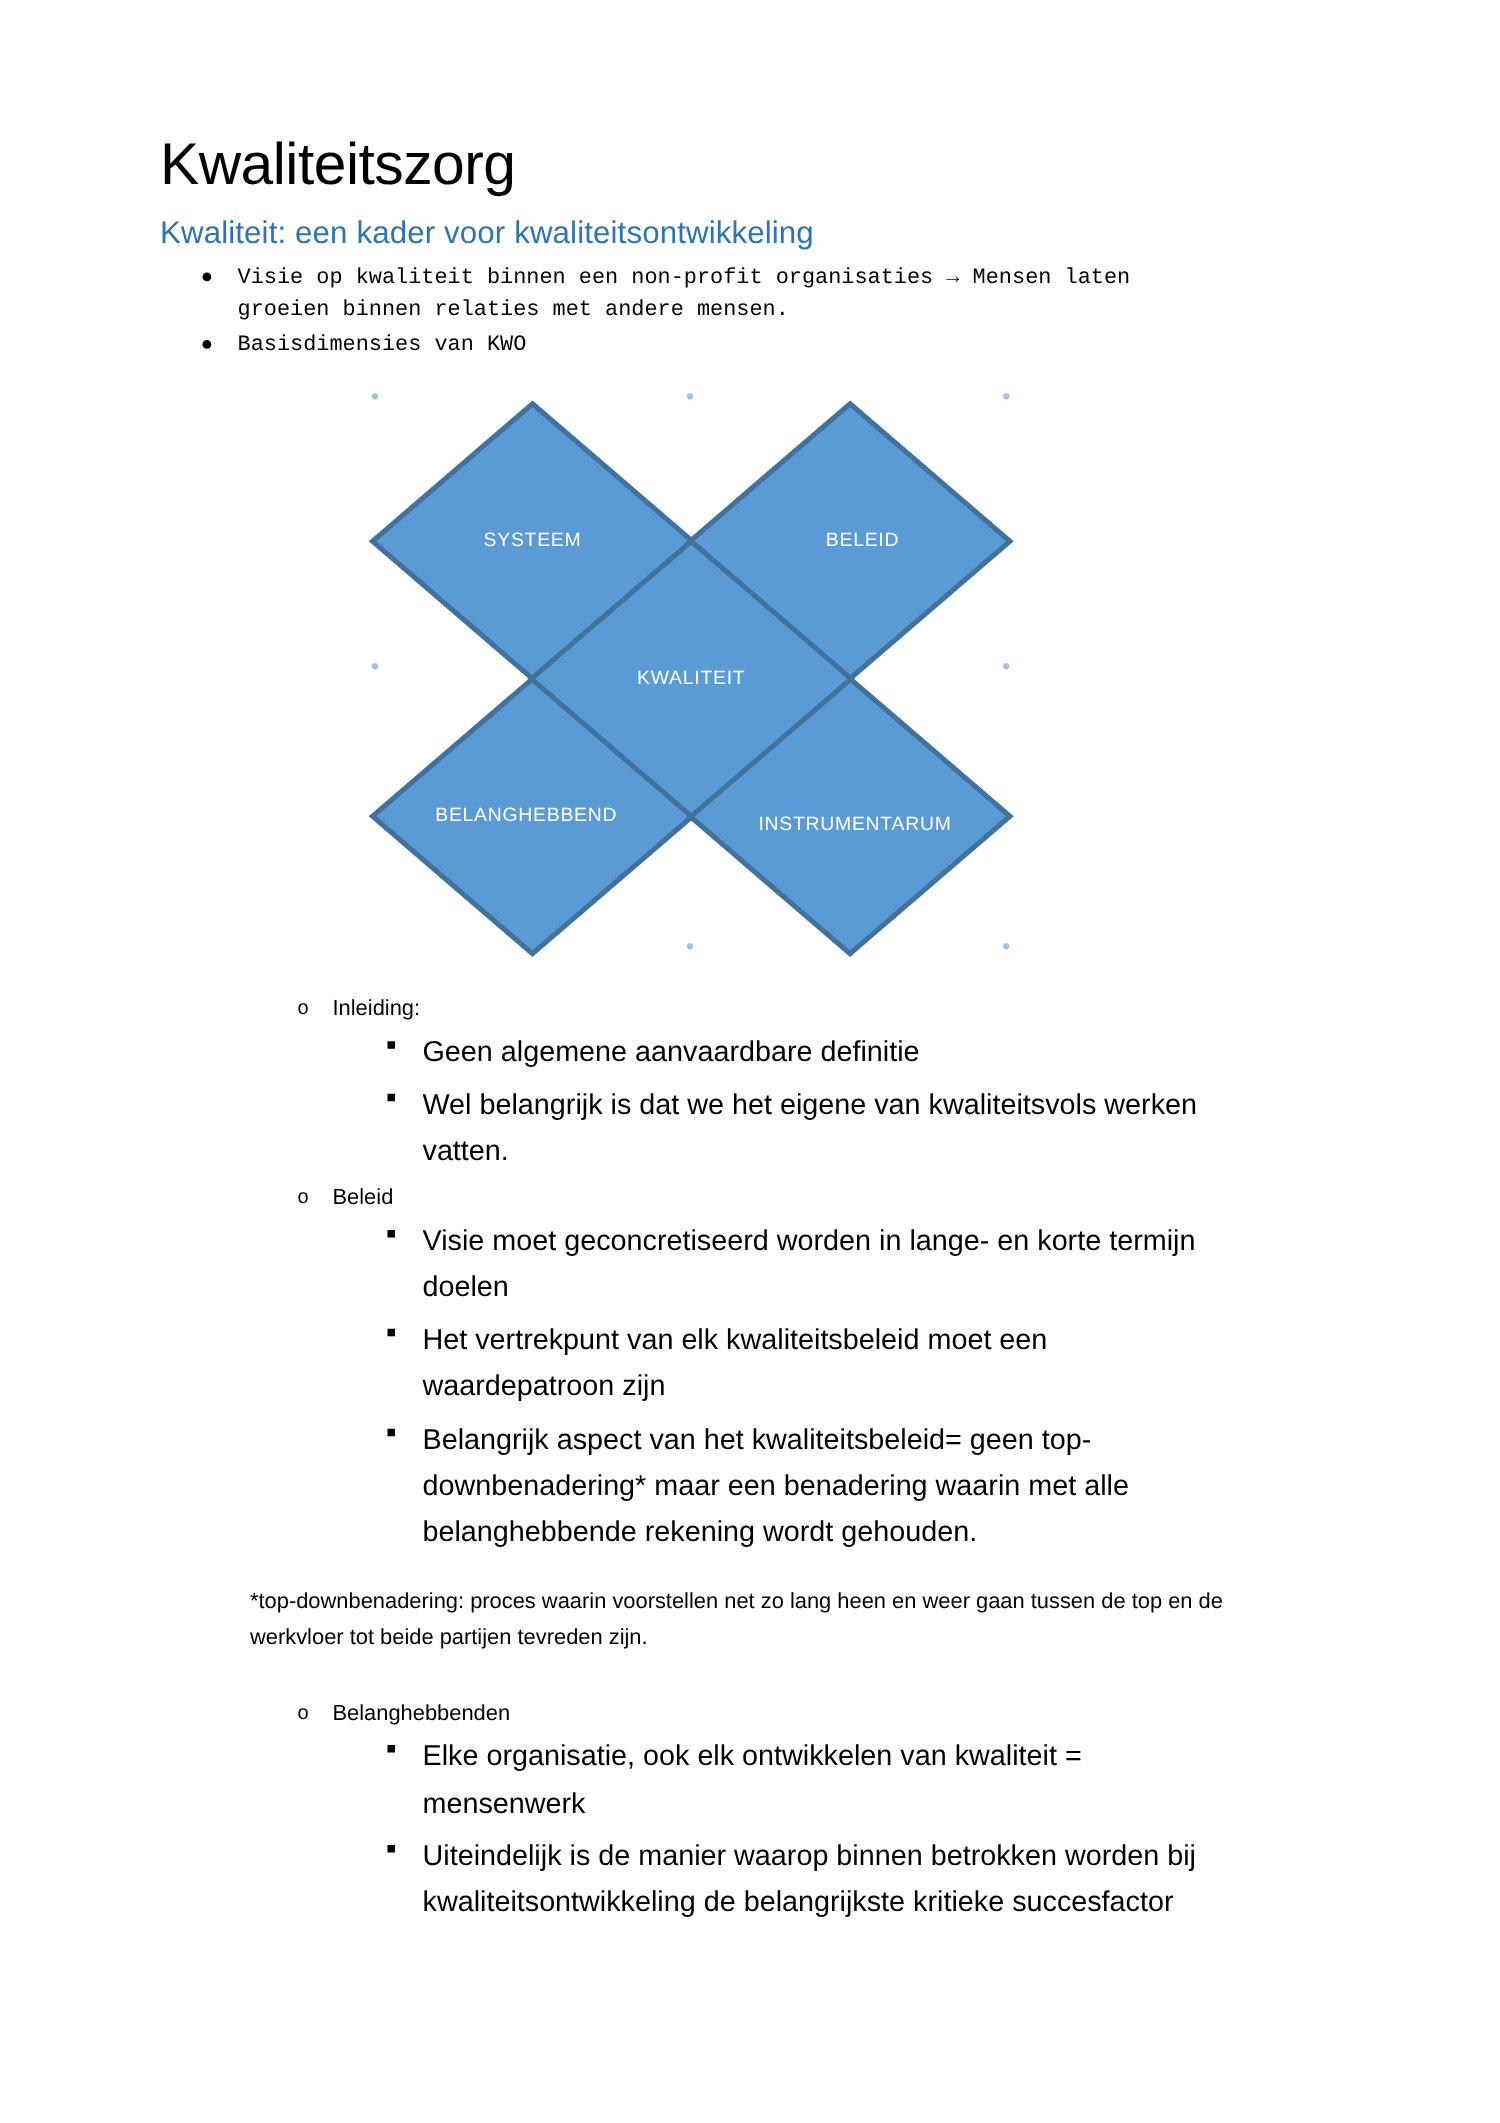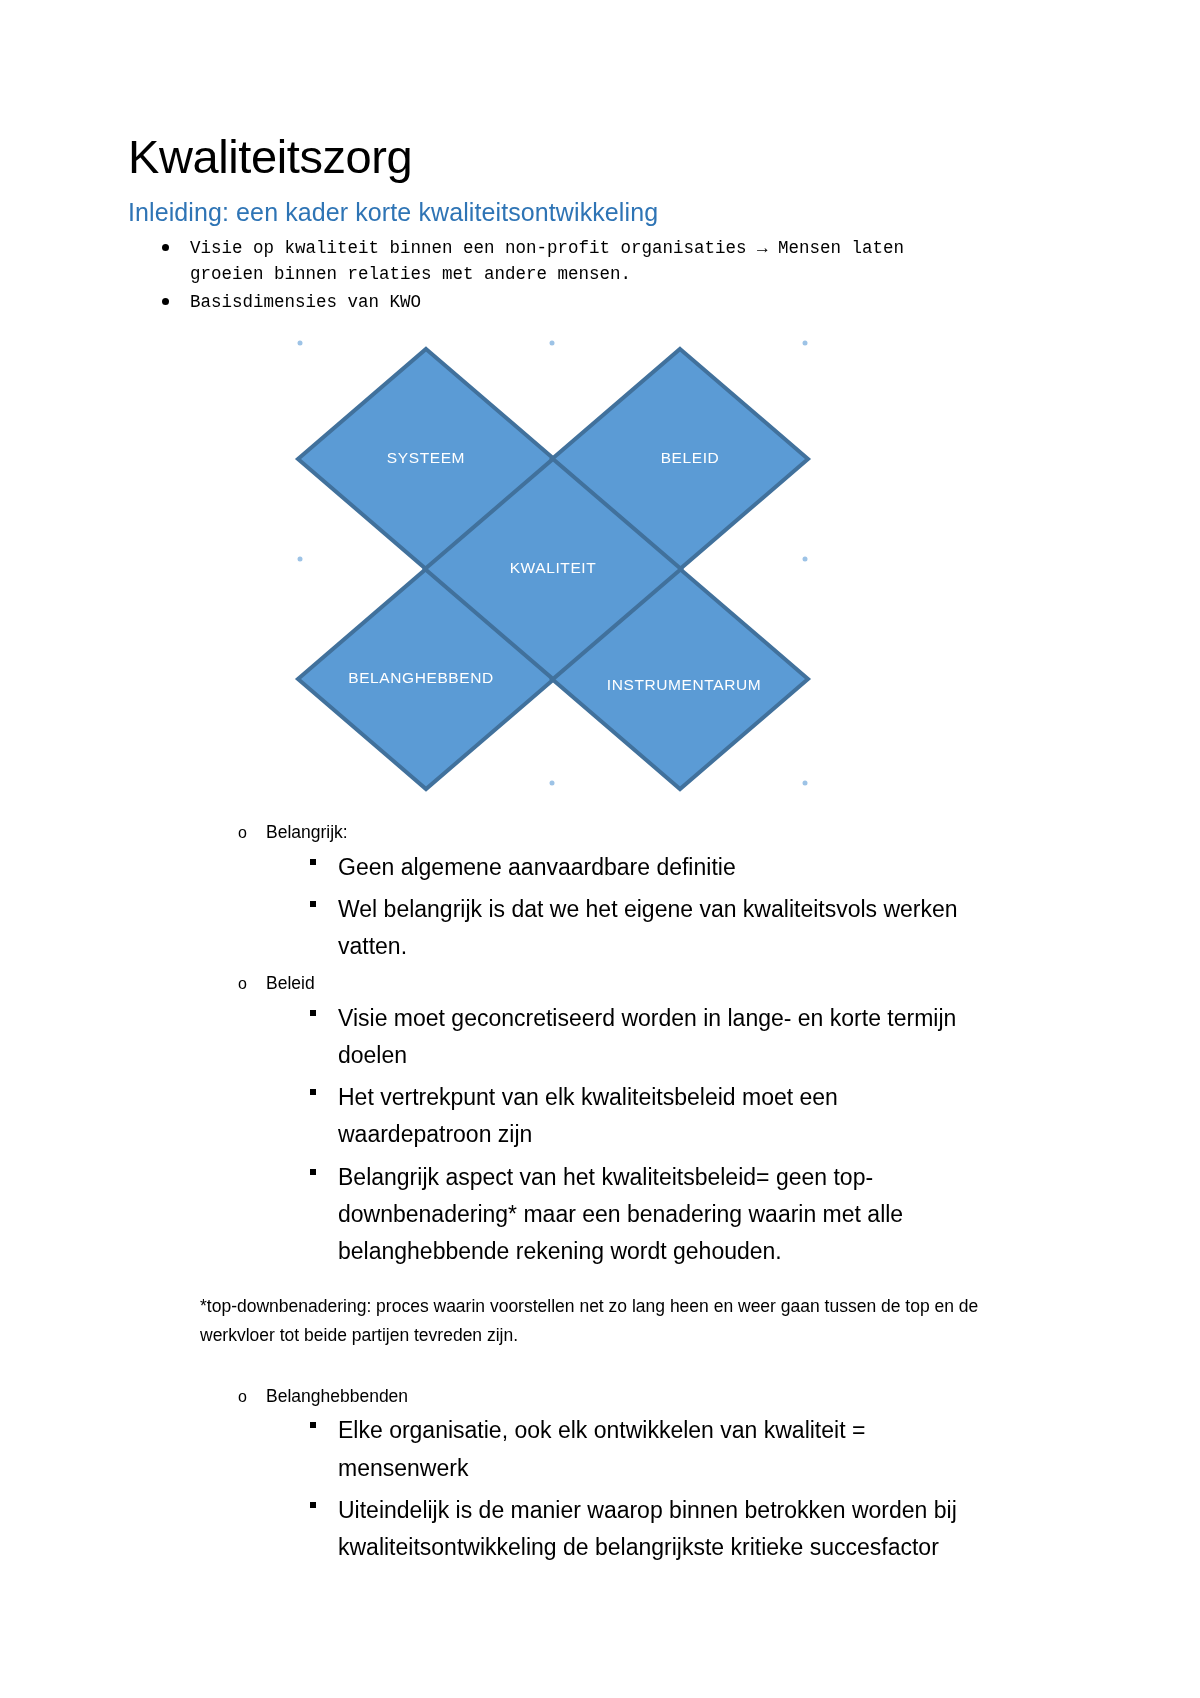--- a/index.html
+++ b/index.html
@@ -19,21 +19,21 @@
 
   .page {
     position: absolute;
     inset: 0;
     background: #ffffff;
   }
 
   .content {
     position: absolute;
     left: 128px;
-    top: 132px;
+    top: 106px;
     width: 858px;
   }
 
   
   .doc-title {
     font-size: 47px;
     font-weight: 400;
     line-height: 1.06;
     letter-spacing: -0.4px;
     margin: 0 0 16px 0;
@@ -152,21 +152,21 @@
   }
 </style>
 </head>
 <body>
 
 <div class="page">
   <div class="content">
 
     <h1 class="doc-title">Kwaliteitszorg</h1>
 
-    <h2 class="section-heading">Inleiding: een kader korte kwaliteitsontwikkeling</h2>
+    <h2 class="section-heading">Kwaliteit: een kader voor kwaliteitsontwikkeling</h2>
 
     <ul class="lvl1">
       <li>
         <span class="bullet-disc"></span>
         <span>Visie op kwaliteit binnen een non-profit organisaties → Mensen laten groeien binnen relaties met andere mensen.</span>
       </li>
       <li>
         <span class="bullet-disc"></span>
         <span>Basisdimensies van KWO</span>
       </li>
@@ -203,21 +203,21 @@
 
         <text class="diamond-label" x="556" y="355">INSTRUMENTARUM</text>
       </svg>
     </div>
 
     <div class="spacer-md"></div>
 
     <ul class="lvl2">
       <li>
         <span class="bullet-circle">o</span>
-        <span>Belangrijk:</span>
+        <span>Inleiding:</span>
       </li>
     </ul>
     <ul class="lvl3">
       <li>
         <span class="bullet-square"></span>
         <span>Geen algemene aanvaardbare definitie</span>
       </li>
       <li>
         <span class="bullet-square"></span>
         <span>Wel belangrijk is dat we het eigene van kwaliteitsvols werken vatten.</span>

